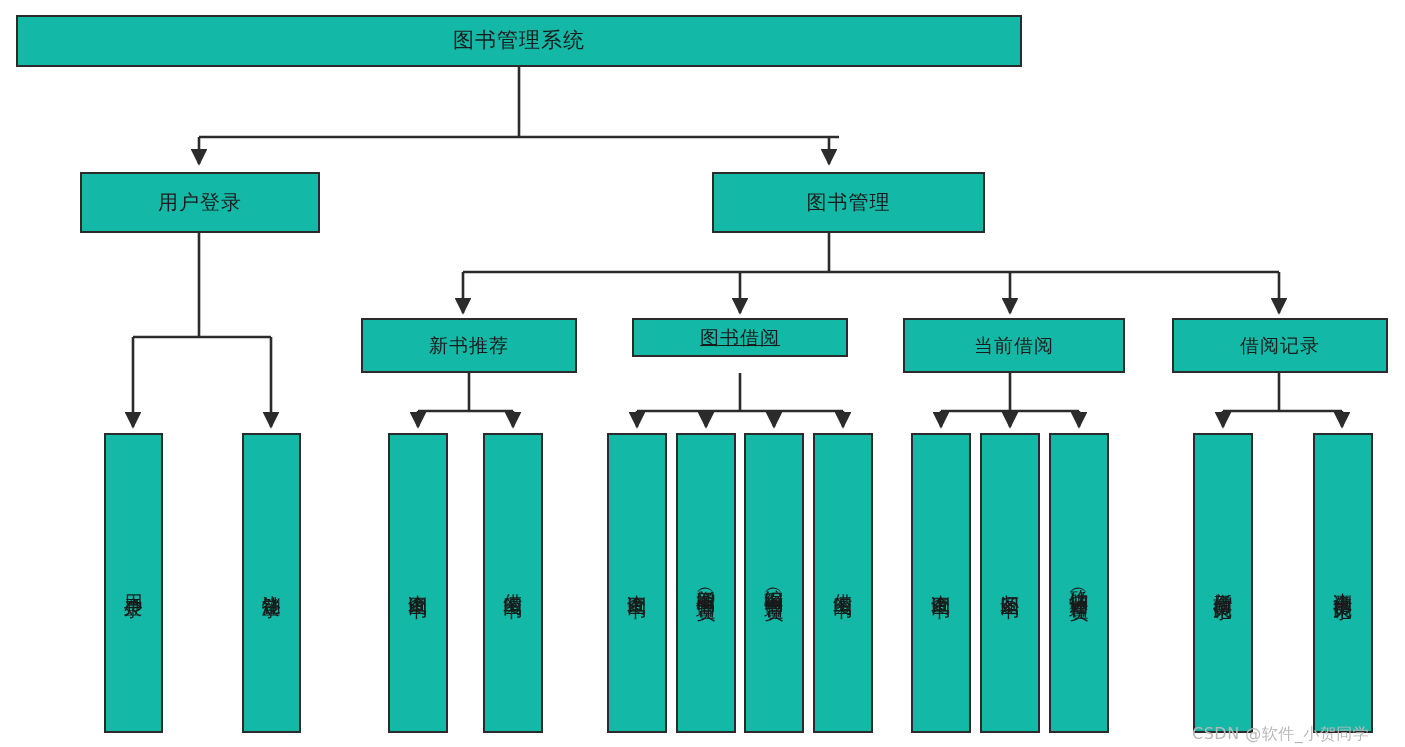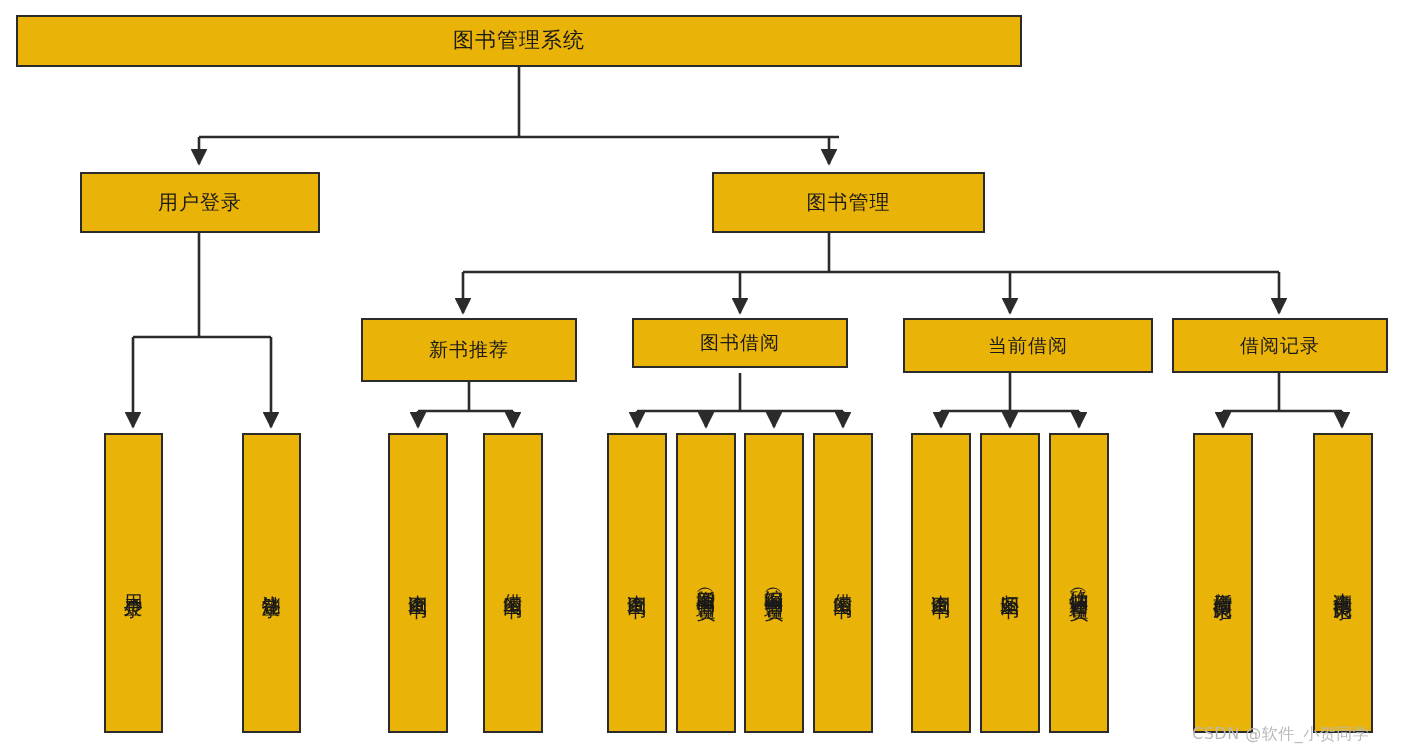--- a/index.html
+++ b/index.html
@@ -1,20 +1,20 @@
 <!DOCTYPE html>
 <html><head>
 <meta charset="utf-8">
 <style>
   html,body{margin:0;padding:0;background:#ffffff;}
   body{width:1405px;height:747px;overflow:hidden;
        font-family:"DejaVu Sans","Liberation Sans",sans-serif;}
   #stage{position:relative;width:1405px;height:747px;background:#fff;}
   svg#wires{position:absolute;left:0;top:0;width:1405px;height:747px;}
-  .node{position:absolute;box-sizing:border-box;background:#eab308;
+  .node{position:absolute;box-sizing:border-box;background:#14b8a6;
         border:2px solid #2b2b2b;display:flex;align-items:center;
         justify-content:center;color:#1a1a1a;}
   .node.h{font-size:21px;line-height:1.2;letter-spacing:1px;white-space:nowrap;}
   .node.lvl2{font-size:20px;letter-spacing:1px;white-space:nowrap;}
   .node.lvl3{font-size:19px;letter-spacing:1px;white-space:nowrap;}
   .node.leaf{font-size:19px;letter-spacing:2px;}
   .node.leaf .vt{writing-mode:vertical-rl;text-orientation:upright;
         line-height:1.12;white-space:nowrap;display:block;}
   .watermark{position:absolute;font-size:16px;color:#b9b9b9;
         letter-spacing:.5px;white-space:nowrap;pointer-events:none;}
@@ -78,27 +78,27 @@
     <span>图书管理系统</span>
   </div>
 
   <div class="node lvl2" style="left:80px;top:172px;width:240px;height:61px;">
     <span>用户登录</span>
   </div>
   <div class="node lvl2" style="left:712px;top:172px;width:273px;height:61px;">
     <span>图书管理</span>
   </div>
 
-  <div class="node lvl3" style="left:361px;top:318px;width:216px;height:64px;">
+  <div class="node lvl3" style="left:361px;top:318px;width:216px;height:55px;">
     <span>新书推荐</span>
   </div>
-  <div class="node lvl3" style="left:632px;top:318px;width:216px;height:50px;">
+  <div class="node lvl3" style="left:632px;top:318px;width:216px;height:39px;text-decoration:underline;">
     <span>图书借阅</span>
   </div>
-  <div class="node lvl3" style="left:903px;top:318px;width:250px;height:55px;">
+  <div class="node lvl3" style="left:903px;top:318px;width:222px;height:55px;">
     <span>当前借阅</span>
   </div>
   <div class="node lvl3" style="left:1172px;top:318px;width:216px;height:55px;">
     <span>借阅记录</span>
   </div>
 
   <div class="node leaf" style="left:104px;top:433px;width:59px;height:300px;">
     <span class="vt">用户登录</span>
   </div>
   <div class="node leaf" style="left:242px;top:433px;width:59px;height:300px;">

